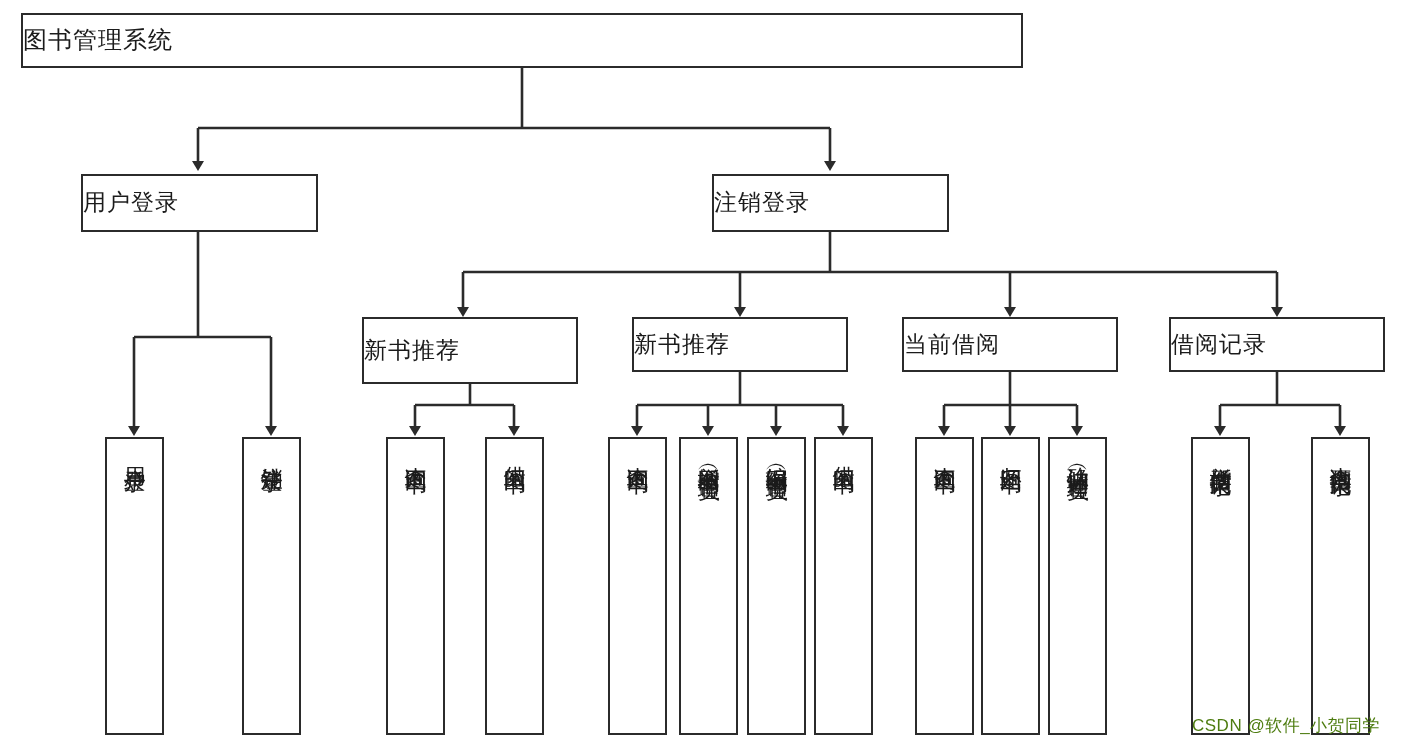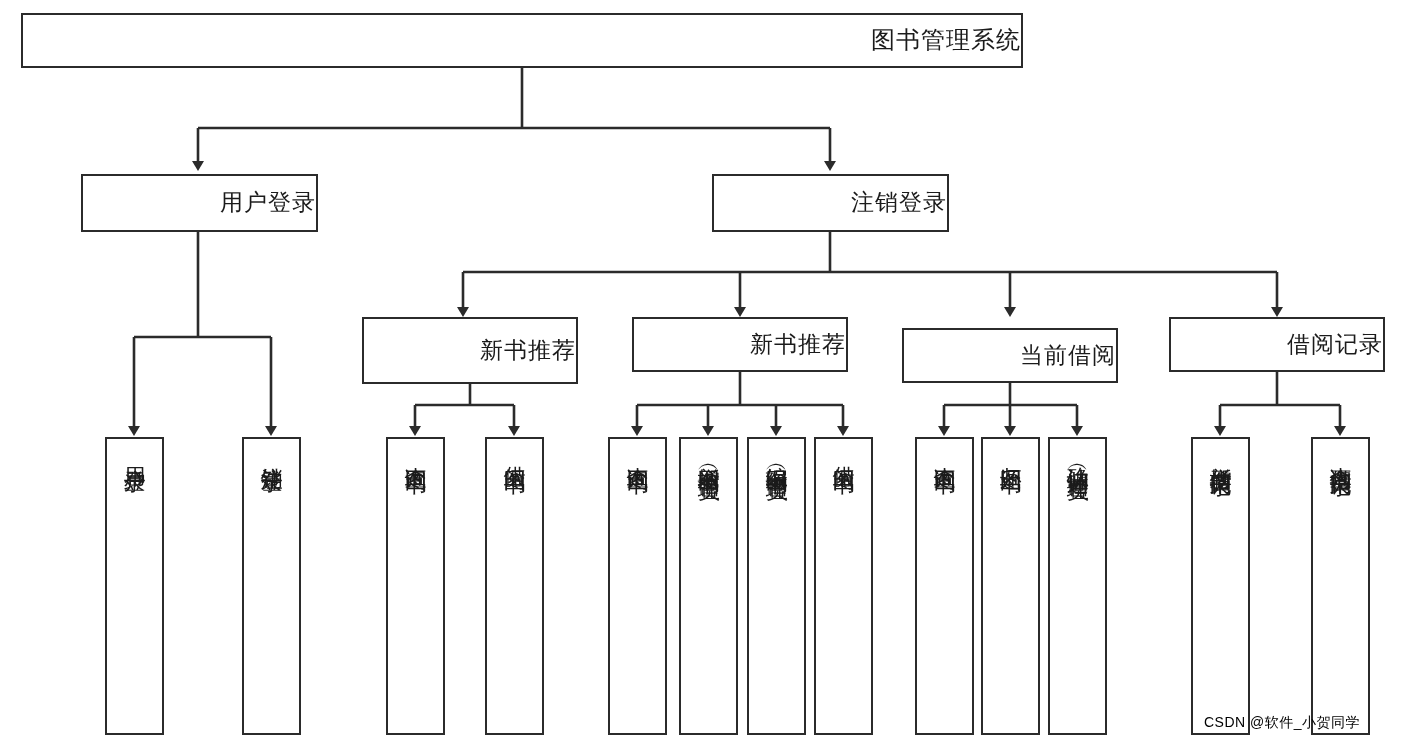--- a/index.html
+++ b/index.html
@@ -26,21 +26,21 @@
     height: 747px;
     pointer-events: none;
   }
   .node {
     position: absolute;
     box-sizing: border-box;
     border: 2px solid #2b2b2b;
     background: #ffffff;
     display: flex;
     align-items: center;
-    justify-content: flex-end;
+    justify-content: flex-start;
     color: #1b1b1b;
   }
   .node.horiz {
     font-size: 23px;
     letter-spacing: 1px;
     line-height: 1.2;
   }
   .node.vert {
     font-size: 22px;
     padding-top: 10px;
@@ -55,26 +55,25 @@
     white-space: nowrap;
     display: block;
   }
   .node.root {
     font-size: 24px;
   }
   .watermark {
     position: absolute;
     left: 1192px;
     top: 714px;
-    font-size: 14px;
-    color: #000000;
+    font-size: 17px;
+    color: #4d7c0f;
     letter-spacing: 0.5px;
     white-space: nowrap;
     user-select: none;
-    padding-left: 12px;
   }
 </style>
 </head>
 <body>
 
 <div id="canvas">
 
   <svg id="wires" viewBox="0 0 1405 747" xmlns="http://www.w3.org/2000/svg">
     <defs>
       <marker id="arrow" markerWidth="10" markerHeight="12" refX="1" refY="6" orient="auto" markerUnits="userSpaceOnUse">
@@ -138,21 +137,21 @@
   </div>
 
   <div class="node horiz" style="left:362px; top:317px; width:216px; height:67px;">
     <span>新书推荐</span>
   </div>
 
   <div class="node horiz" style="left:632px; top:317px; width:216px; height:55px;">
     <span>新书推荐</span>
   </div>
 
-  <div class="node horiz" style="left:902px; top:328px; width:216px; height:55px;">
+  <div class="node horiz" style="left:902px; top:317px; width:216px; height:55px;">
     <span>当前借阅</span>
   </div>
 
   <div class="node horiz" style="left:1169px; top:317px; width:216px; height:55px;">
     <span>借阅记录</span>
   </div>
 
   <div class="node vert" style="left:105px; top:437px; width:59px; height:298px;">
     <span class="vtext">用户登录</span>
   </div>

